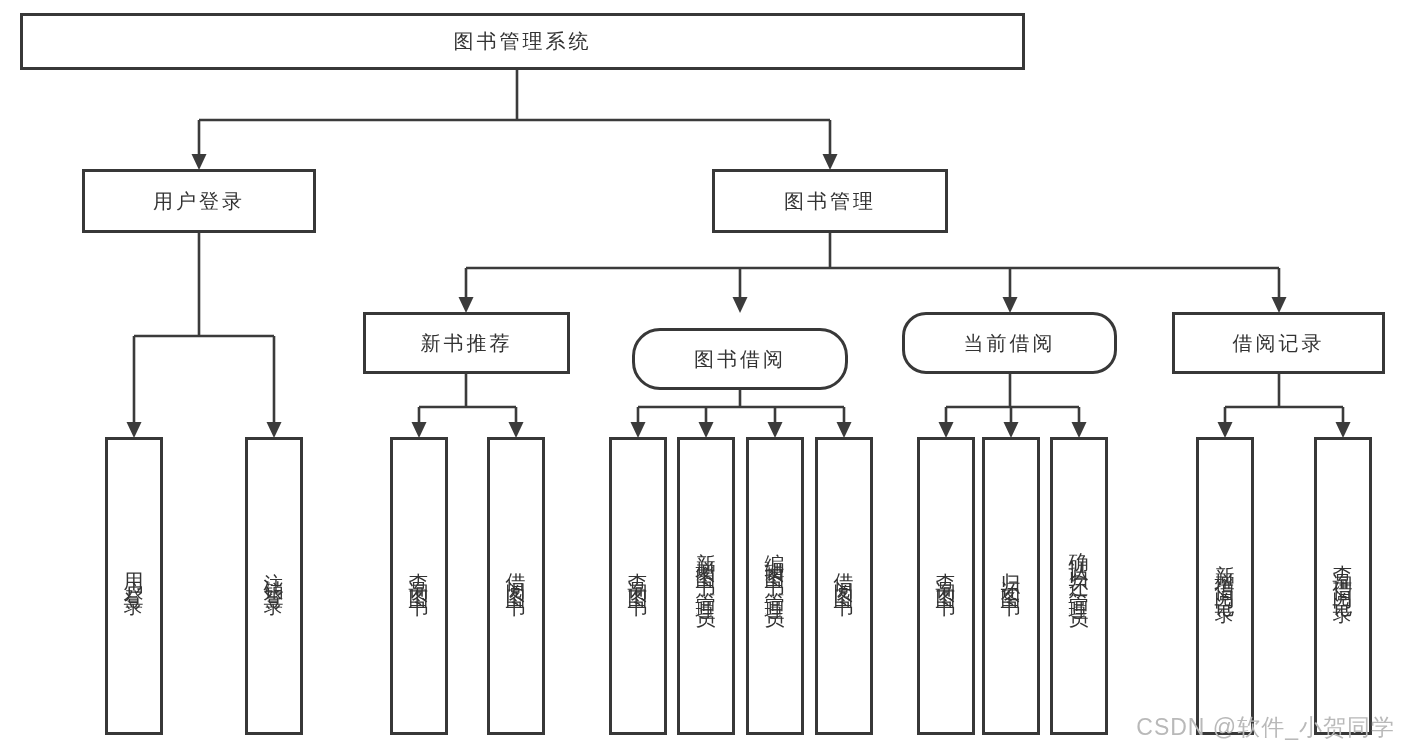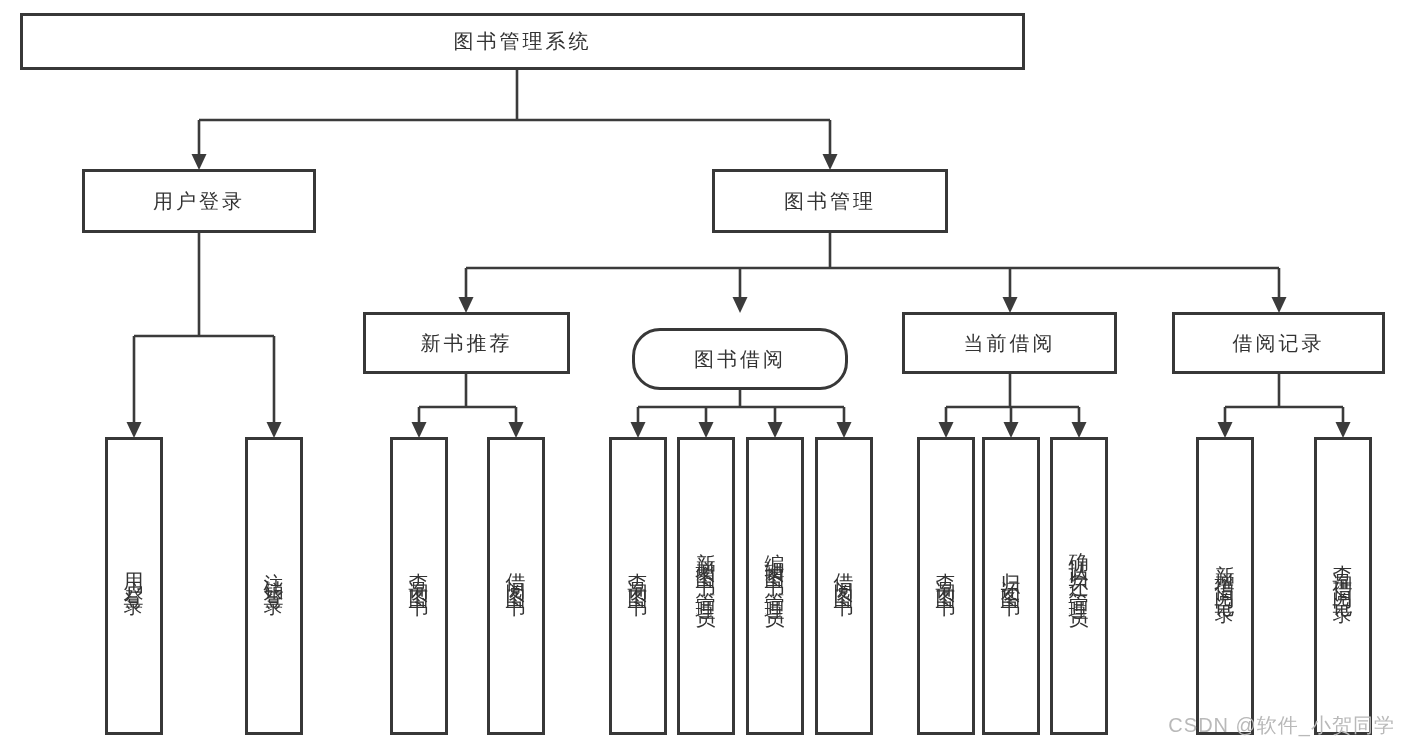--- a/index.html
+++ b/index.html
@@ -21,31 +21,31 @@
     padding-bottom:26px;
   }
   
   .n-root{left:20px;top:13px;width:1005px;height:57px;}
   
   .n-login{left:82px;top:169px;width:234px;height:64px;}
   .n-mgmt{left:712px;top:169px;width:236px;height:64px;}
   
   .n-rec{left:363px;top:312px;width:207px;height:62px;}
   .n-bor{left:632px;top:328px;width:216px;height:62px;border-radius:28px;}
-  .n-cur{left:902px;top:312px;width:215px;height:62px;}
+  .n-cur{left:902px;top:312px;width:215px;height:62px;border-radius:24px;}
   .n-his{left:1172px;top:312px;width:213px;height:62px;}
   
   .leaf{top:437px;width:58px;height:298px;}
   .lf-a1{left:105px;} .lf-a2{left:245px;}
   .lf-b1{left:390px;} .lf-b2{left:487px;}
   .lf-c1{left:609px;} .lf-c2{left:677px;} .lf-c3{left:746px;} .lf-c4{left:815px;}
   .lf-d1{left:917px;} .lf-d2{left:982px;} .lf-d3{left:1050px;}
   .lf-e1{left:1196px;} .lf-e2{left:1314px;}
   .watermark{
-    position:absolute;right:10px;top:712px;font-size:20px;letter-spacing:1px;
+    position:absolute;right:10px;top:712px;font-size:23px;letter-spacing:1px;
     color:#b9b9b9;z-index:5;white-space:nowrap;
   }
 </style>
 </head>
 <body>
 
 <div class="stage">
 
   <svg class="wires" viewBox="0 0 1405 747" aria-hidden="true">
     <g stroke="#3b3b3b" stroke-width="2.6" fill="none">

